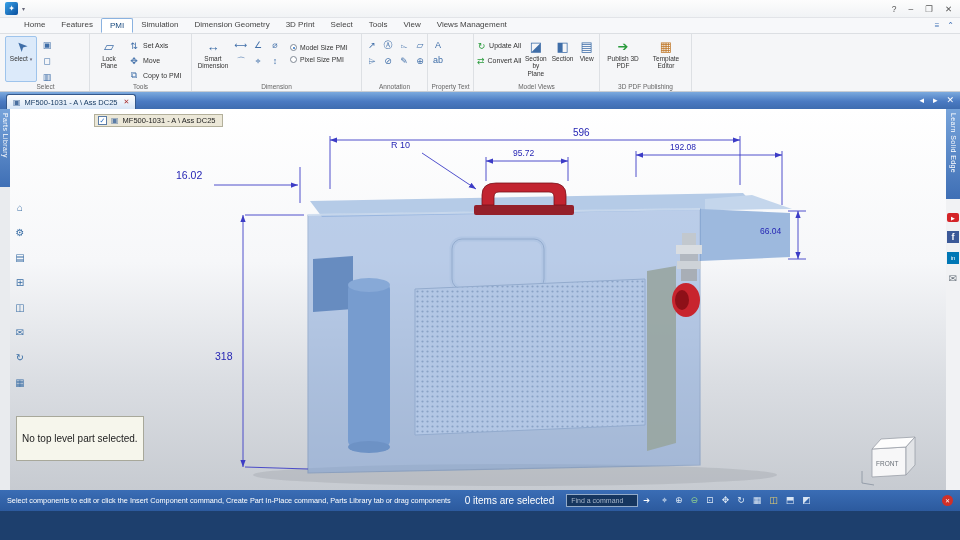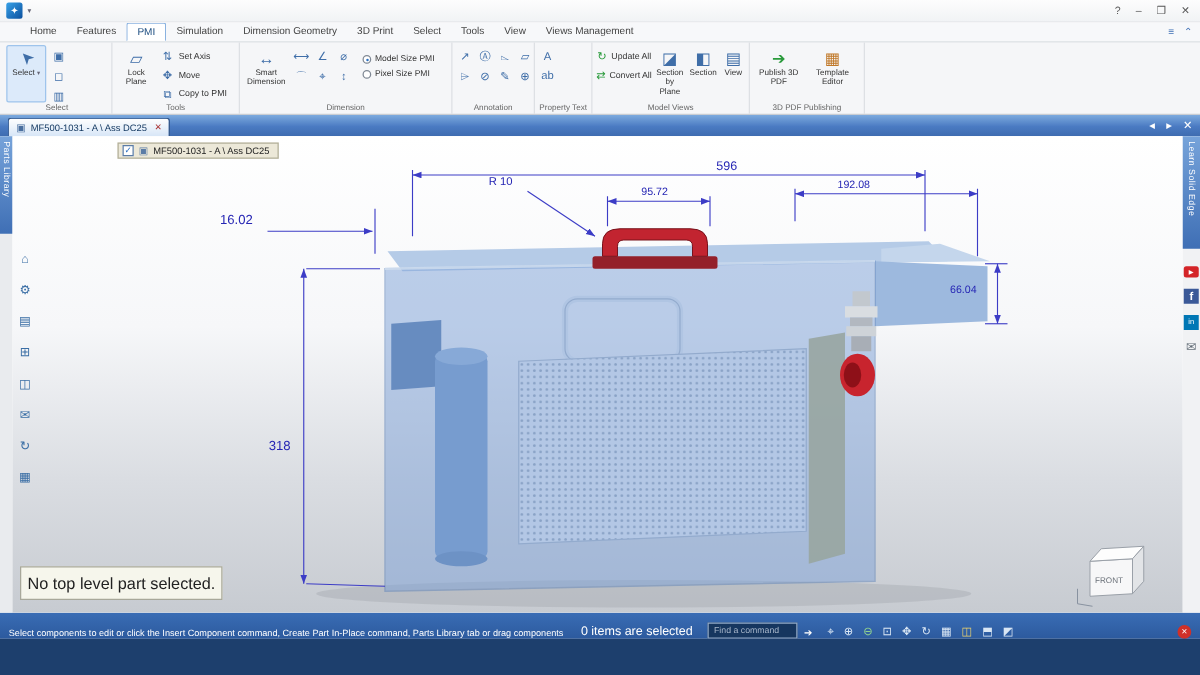--- a/index.html
+++ b/index.html
@@ -71,24 +71,24 @@
   .em{font-size:10px;color:#66707a}
 
   .viewport{flex:1;position:relative;background:linear-gradient(180deg,#ffffff 0%,#f6f7f9 40%,#dadde2 72%,#c7cbd1 100%);overflow:hidden}
   .viewport svg{position:absolute;left:0;top:0}
   .pfchip{position:absolute;left:84px;top:5px;display:flex;align-items:center;gap:4px;background:#ece8d8;border:1px solid #b3b09b;padding:1px 6px 1px 3px;font-size:7.5px;color:#222;z-index:2}
   .pfcheck{width:9px;height:9px;border:1px solid #5b7ca6;background:#fff;font-size:7px;line-height:8px;text-align:center;flex:none}
   .pfcheck i{font-style:normal;color:#2a6fc0}
   .pficon{color:#5b7ca6;font-size:8px}
   .edgebar{position:absolute;left:2px;top:92px;display:flex;flex-direction:column;gap:11px;z-index:2}
   .edgebar span{width:16px;height:14px;font-size:10px;line-height:14px;text-align:center;color:#3a6ea5}
-  .vpmsg{position:absolute;left:6px;bottom:10px;background:#f6f6ec;border:1px solid #a8a89a;padding:5px 5px;font-size:13px;color:#222;z-index:2}
-
-  
-  .statusbar{height:21px;background:linear-gradient(180deg,#3a6db5,#2c5a9e);display:flex;align-items:flex-end;color:#fff;padding:0 7px;flex:none}
+  .vpmsg{position:absolute;left:6px;bottom:29px;background:#f6f6ec;border:1px solid #a8a89a;padding:16px 5px;font-size:10px;color:#222;z-index:2}
+
+  
+  .statusbar{height:21px;background:linear-gradient(180deg,#3a6db5,#2c5a9e);display:flex;align-items:center;color:#fff;padding:0 7px;flex:none}
   .sprompt{font-size:7.3px;white-space:nowrap}
   .ssel{font-size:10px;margin-left:14px;white-space:nowrap}
   .findbox{margin-left:12px;width:72px;height:13px;background:#16365f;border:1px solid #93abc9;color:#e8edf4;font-size:7px;padding:0 4px;font-family:inherit;flex:none}
   .findbox::placeholder{color:#a7b6ca}
   .sgo{margin-left:5px;font-size:8px}
   .sicons{display:flex;gap:8px;margin-left:12px;font-size:9px;color:#d9e6f4}
   .sicons span:nth-child(3){color:#8fd08f}
   .sicons span:nth-child(8){color:#e8d070}
   .spacer{flex:1}
   .alert{width:11px;height:11px;border-radius:50%;background:#d03028;display:flex;align-items:center;justify-content:center;flex:none}

